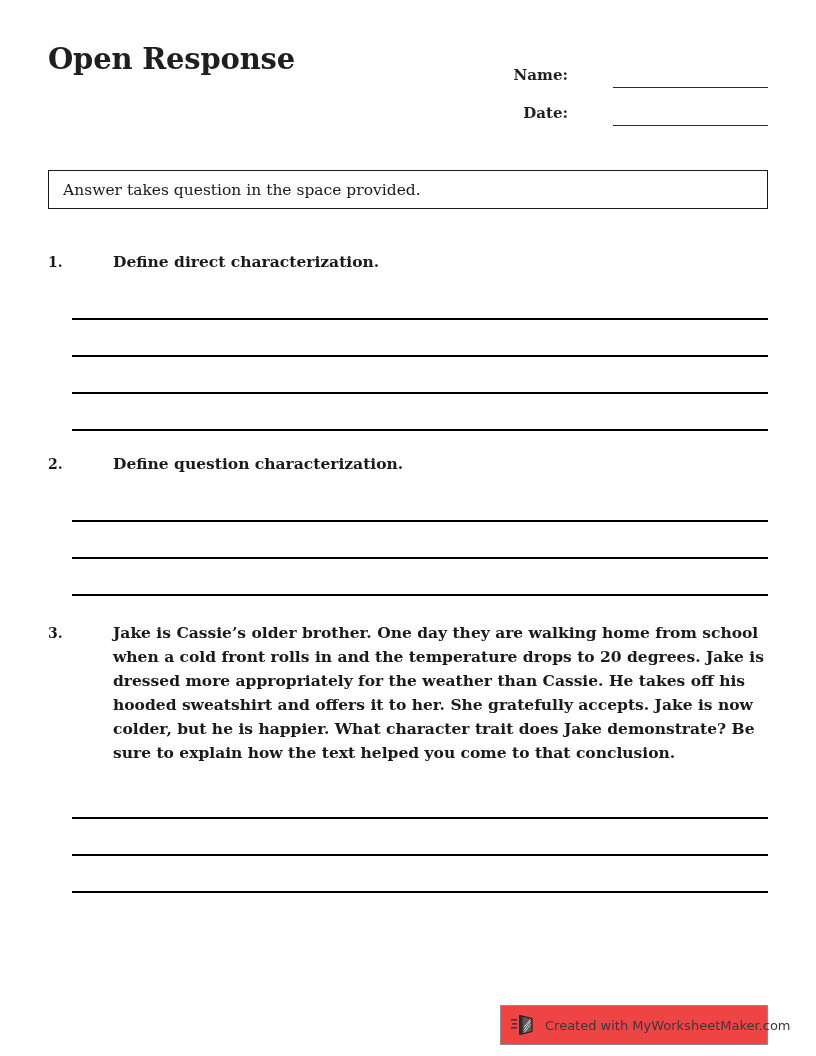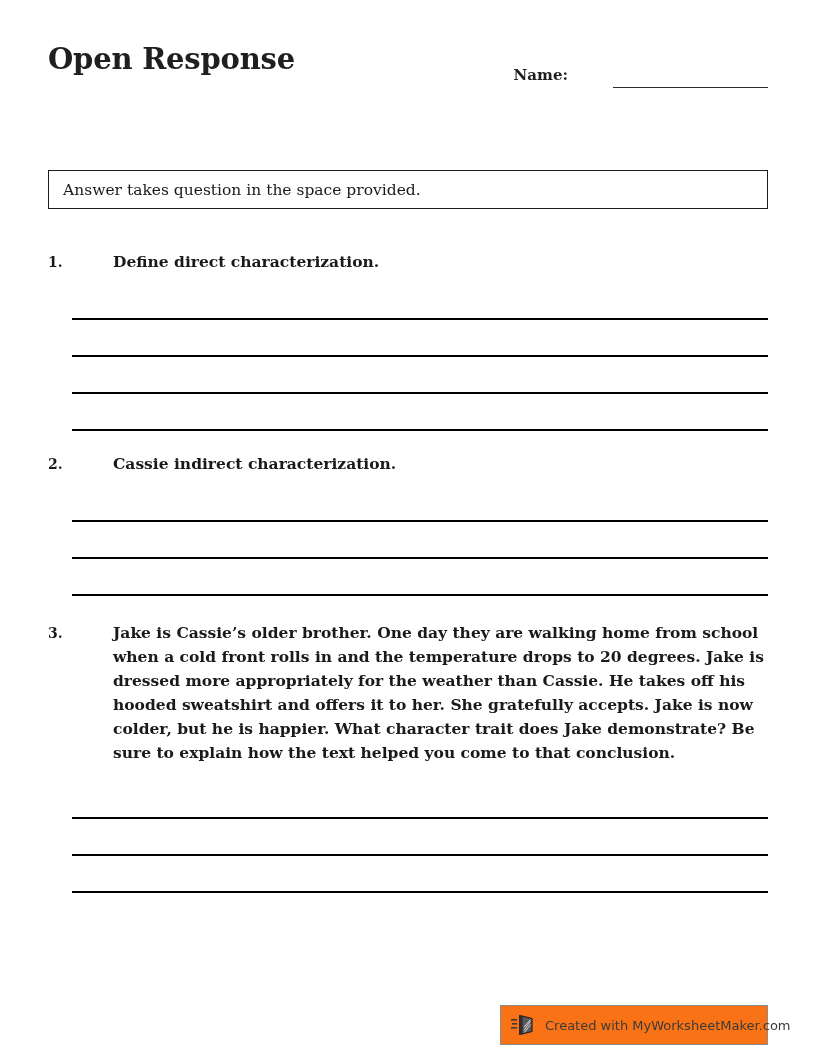--- a/index.html
+++ b/index.html
@@ -144,21 +144,21 @@
 
   
   .footer-badge {
     position: absolute;
     left: 500px;
     top: 1005px;
     width: 268px;
     height: 40px;
     border: 1.2px solid #8c8c8c;
     box-sizing: border-box;
-    background: #f97316;
+    background: #ef4444;
     display: flex;
     align-items: center;
     padding-left: 10px;
   }
 
   .badge-icon {
     width: 26px;
     height: 24px;
     flex: none;
     display: block;
@@ -178,20 +178,24 @@
 <div class="page">
 
   <div class="header">
     <div class="worksheet-title">Open Response</div>
 
     <div class="namedate">
       <div class="field-row">
         <span class="field-label">Name:</span>
         <span class="field-line"></span>
       </div>
+      <div class="field-row">
+        <span class="field-label">Date:</span>
+        <span class="field-line"></span>
+      </div>
     </div>
   </div>
 
   <div class="instruction-box">
     <span class="instruction-text">Answer takes question in the space provided.</span>
   </div>
 
   <div class="question-block" style="top:250px;">
     <div class="question-head">
       <span class="question-number">1.</span>
@@ -201,21 +205,21 @@
       <div class="answer-line"></div>
       <div class="answer-line"></div>
       <div class="answer-line"></div>
       <div class="answer-line"></div>
     </div>
   </div>
 
   <div class="question-block" style="top:452px;">
     <div class="question-head">
       <span class="question-number">2.</span>
-      <span class="question-text">Cassie indirect characterization.</span>
+      <span class="question-text">Define question characterization.</span>
     </div>
     <div class="answer-lines" style="top:33px;">
       <div class="answer-line"></div>
       <div class="answer-line"></div>
       <div class="answer-line"></div>
     </div>
   </div>
 
   <div class="question-block" style="top:621px;">
     <div class="question-head">

